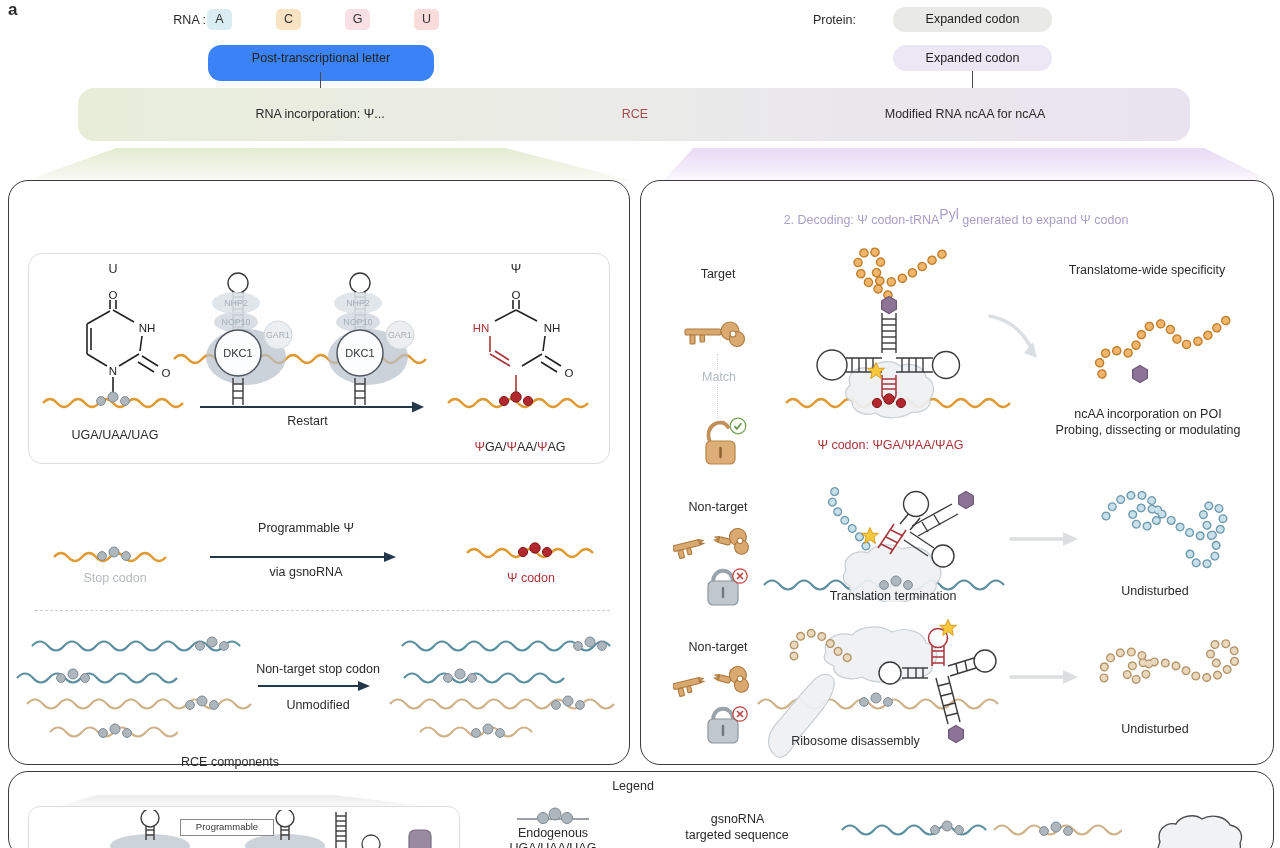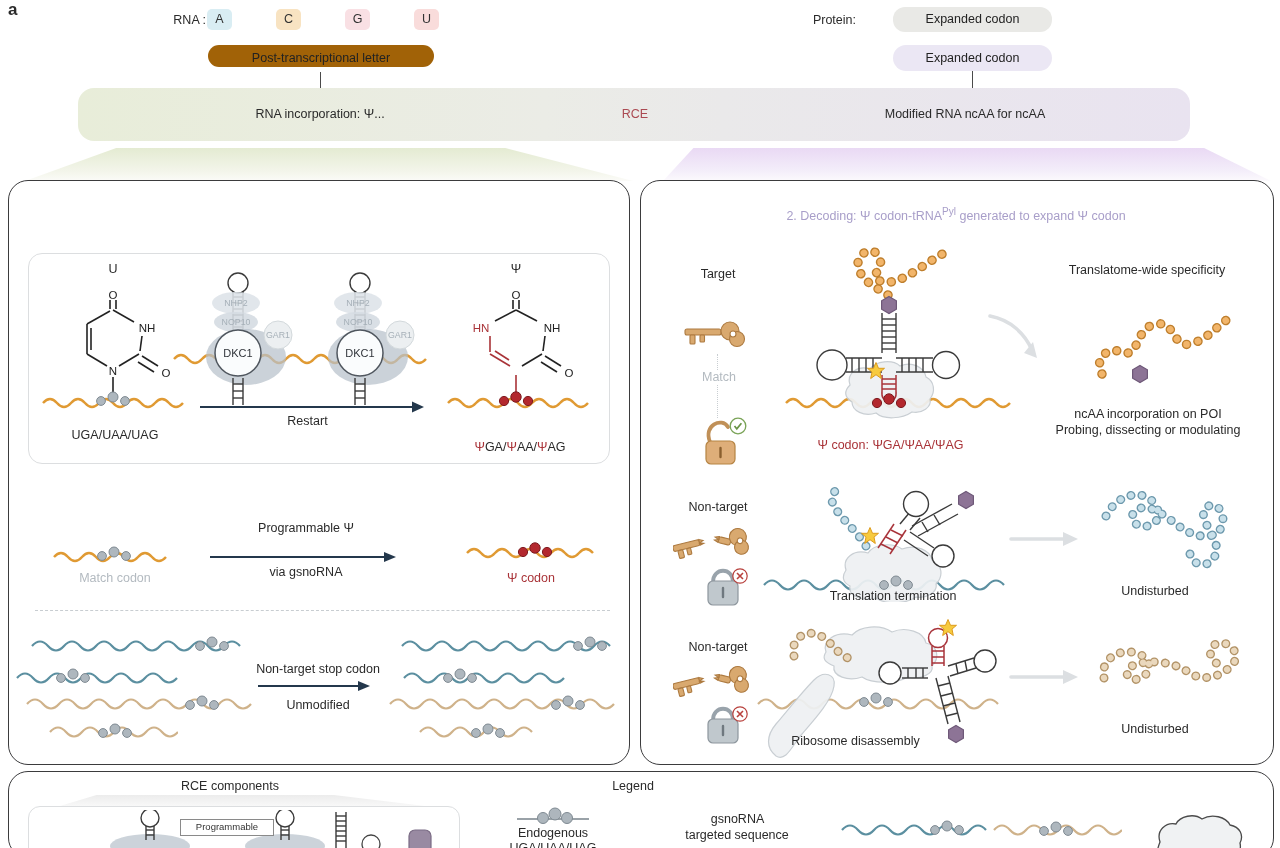--- a/index.html
+++ b/index.html
@@ -41,21 +41,21 @@
   .dk{font-size:11px;fill:#30343a}
   text{text-anchor:middle;font-family:"Liberation Sans",sans-serif}
   .bo{stroke:#bf7f2d;stroke-width:9.5;fill:none;stroke-linecap:round;stroke-dasharray:0.1 11.5}
   .bof{stroke:#f2b56a;stroke-width:6.6;fill:none;stroke-linecap:round;stroke-dasharray:0.1 11.5}
   .bb{stroke:#6d99ad;stroke-width:9;fill:none;stroke-linecap:round;stroke-dasharray:0.1 11}
   .bbf{stroke:#c8e0ea;stroke-width:6.2;fill:none;stroke-linecap:round;stroke-dasharray:0.1 11}
   .bt{stroke:#b29367;stroke-width:9;fill:none;stroke-linecap:round;stroke-dasharray:0.1 11}
   .btf{stroke:#ead8bd;stroke-width:6.2;fill:none;stroke-linecap:round;stroke-dasharray:0.1 11}
   .garr{stroke:#dcdfe2;stroke-width:3.6;fill:none;stroke-linecap:round}
   .arr{stroke:#24384c;stroke-width:1.8;fill:none}
-  sup{font-size:10px}
+  sup{font-size:14px}
 </style>
 </head>
 <body>
 
 <div id="canvas">
 
   <svg class="abs" width="0" height="0">
     <defs>
       <g id="dG" fill="#aeb7be" stroke="#7f8a92" stroke-width="1">
         <circle cx="-12" cy="2" r="4.4"></circle>
@@ -118,21 +118,21 @@
   <div class="txt" style="left:160px;top:13px;width:46px;text-align:right">RNA :</div>
   <div class="chip" style="left:207px;top:9px;background:#d9edf3">A</div>
   <div class="chip" style="left:276px;top:9px;background:#f8e3c2">C</div>
   <div class="chip" style="left:345px;top:9px;background:#f9e0e4">G</div>
   <div class="chip" style="left:414px;top:9px;background:#f9dcdb">U</div>
 
   <div class="txt" style="left:800px;top:13px;width:56px;text-align:right">Protein:</div>
   <div class="pill" style="left:893px;top:7px;width:159px;height:25px;line-height:25px;background:#e9e9e6;border-radius:12px">Expanded codon</div>
   <div class="pill" style="left:893px;top:45px;width:159px;height:26px;line-height:26px;background:#ebe7f4;border-radius:13px">Expanded codon</div>
 
-  <div class="pill" style="left:208px;top:45px;width:226px;height:22px;line-height:27px;background:#a16207;border-radius:13px">Post-transcriptional letter</div>
+  <div class="pill" style="left:208px;top:45px;width:226px;height:36px;line-height:27px;background:#3b82f6;border-radius:13px">Post-transcriptional letter</div>
 
   <div class="vline" style="left:320px;top:72px;height:16px"></div>
   <div class="vline" style="left:972px;top:71px;height:17px"></div>
 
   <div class="abs" style="left:78px;top:88px;width:1112px;height:53px;border-radius:16px;
        background:linear-gradient(90deg,#e8edd9 0%,#ebece6 42%,#eae9ea 58%,#e9e3f0 100%)"></div>
   <div class="txt" style="left:180px;top:107px;width:280px">RNA incorporation: Ψ...</div>
   <div class="txt" style="left:585px;top:107px;width:100px;color:#ab4a52">RCE</div>
   <div class="txt" style="left:825px;top:107px;width:280px">Modified RNA ncAA for ncAA</div>
 
@@ -264,21 +264,21 @@
     <use href="#dG" transform="translate(64,10)"></use>
   </svg>
   <svg class="abs" style="left:208px;top:549px" width="195" height="16" viewBox="0 0 195 16">
     <line class="arr" x1="2" y1="8" x2="176" y2="8"></line>
       <polygon points="176,3 188,8 176,13" fill="#24384c"></polygon>
   </svg>
   <svg class="abs" style="left:463px;top:540px" width="135" height="26" viewBox="0 0 135 26">
     <path class="wave-o" d="M4,13 q7,-8 14,0 t14,0 t14,0 t14,0 t14,0 t14,0 t14,0 t14,0 t14,0"></path>
     <use href="#dR" transform="translate(72,10)"></use>
   </svg>
-  <div class="txt gray" style="left:60px;top:571px;width:110px">Match codon</div>
+  <div class="txt gray" style="left:60px;top:571px;width:110px">Stop codon</div>
   <div class="txt" style="left:226px;top:521px;width:160px">Programmable Ψ</div>
   <div class="txt" style="left:226px;top:565px;width:160px">via gsnoRNA</div>
   <div class="txt red" style="left:466px;top:571px;width:130px">Ψ codon</div>
 
   <div class="dash" style="left:35px;top:610px;width:575px"></div>
 
   <svg class="abs" style="left:30px;top:636px" width="215" height="20" viewBox="0 0 215 20">
     <path class="wave-t" d="M2,10 q8,-9 16,0 t16,0 t16,0 t16,0 t16,0 t16,0 t16,0 t16,0 t16,0 t16,0 t16,0 t16,0 t16,0"></path>
     <use href="#dG" transform="translate(182,8)"></use>
   </svg>
@@ -469,21 +469,21 @@
     <line class="garr" x1="3" y1="11" x2="55" y2="11"></line>
       <polygon points="55,4 70,11 55,18" fill="#dcdfe2"></polygon>
   </svg>
   <svg class="abs" style="left:1092px;top:628px" width="150" height="95" viewBox="0 0 150 95">
     <path class="bt" d="M12,50 C8,32 26,20 44,25 C64,31 58,48 46,51 C35,54 30,42 42,37 C58,31 82,34 96,44 C112,55 130,48 140,37 C148,29 142,16 130,15 C117,14 114,30 126,36"></path>
     <path class="btf" d="M12,50 C8,32 26,20 44,25 C64,31 58,48 46,51 C35,54 30,42 42,37 C58,31 82,34 96,44 C112,55 130,48 140,37 C148,29 142,16 130,15 C117,14 114,30 126,36"></path>
   </svg>
   <div class="txt" style="left:1100px;top:722px;width:110px">Undisturbed</div>
 
   <div class="panel" style="left:8px;top:771px;width:1264px;height:85px"></div>
-  <div class="txt" style="left:120px;top:779px;width:220px">RCE components</div>
+  <div class="txt" style="left:120px;top:755px;width:220px">RCE components</div>
   <div class="trap" style="left:60px;top:795px;width:365px;height:11px;
        clip-path:polygon(10% 0,75% 0,100% 100%,0 100%);
        background:linear-gradient(180deg,#ececec,#f8f8f8)"></div>
   <div class="ibox" style="left:28px;top:806px;width:430px;height:70px;border-radius:12px"></div>
   <svg class="abs" style="left:33px;top:810px" width="420" height="38" viewBox="0 0 420 38">
     <ellipse cx="117" cy="36" rx="40" ry="12" fill="#c6ced6" opacity="0.9"></ellipse>
     <ellipse cx="252" cy="36" rx="40" ry="12" fill="#c6ced6" opacity="0.9"></ellipse>
     <circle class="loopc" cx="117" cy="8" r="9"></circle>
     <line class="lad" x1="113" y1="16" x2="113" y2="30"></line>
       <line class="lad" x1="121" y1="16" x2="121" y2="30"></line>

